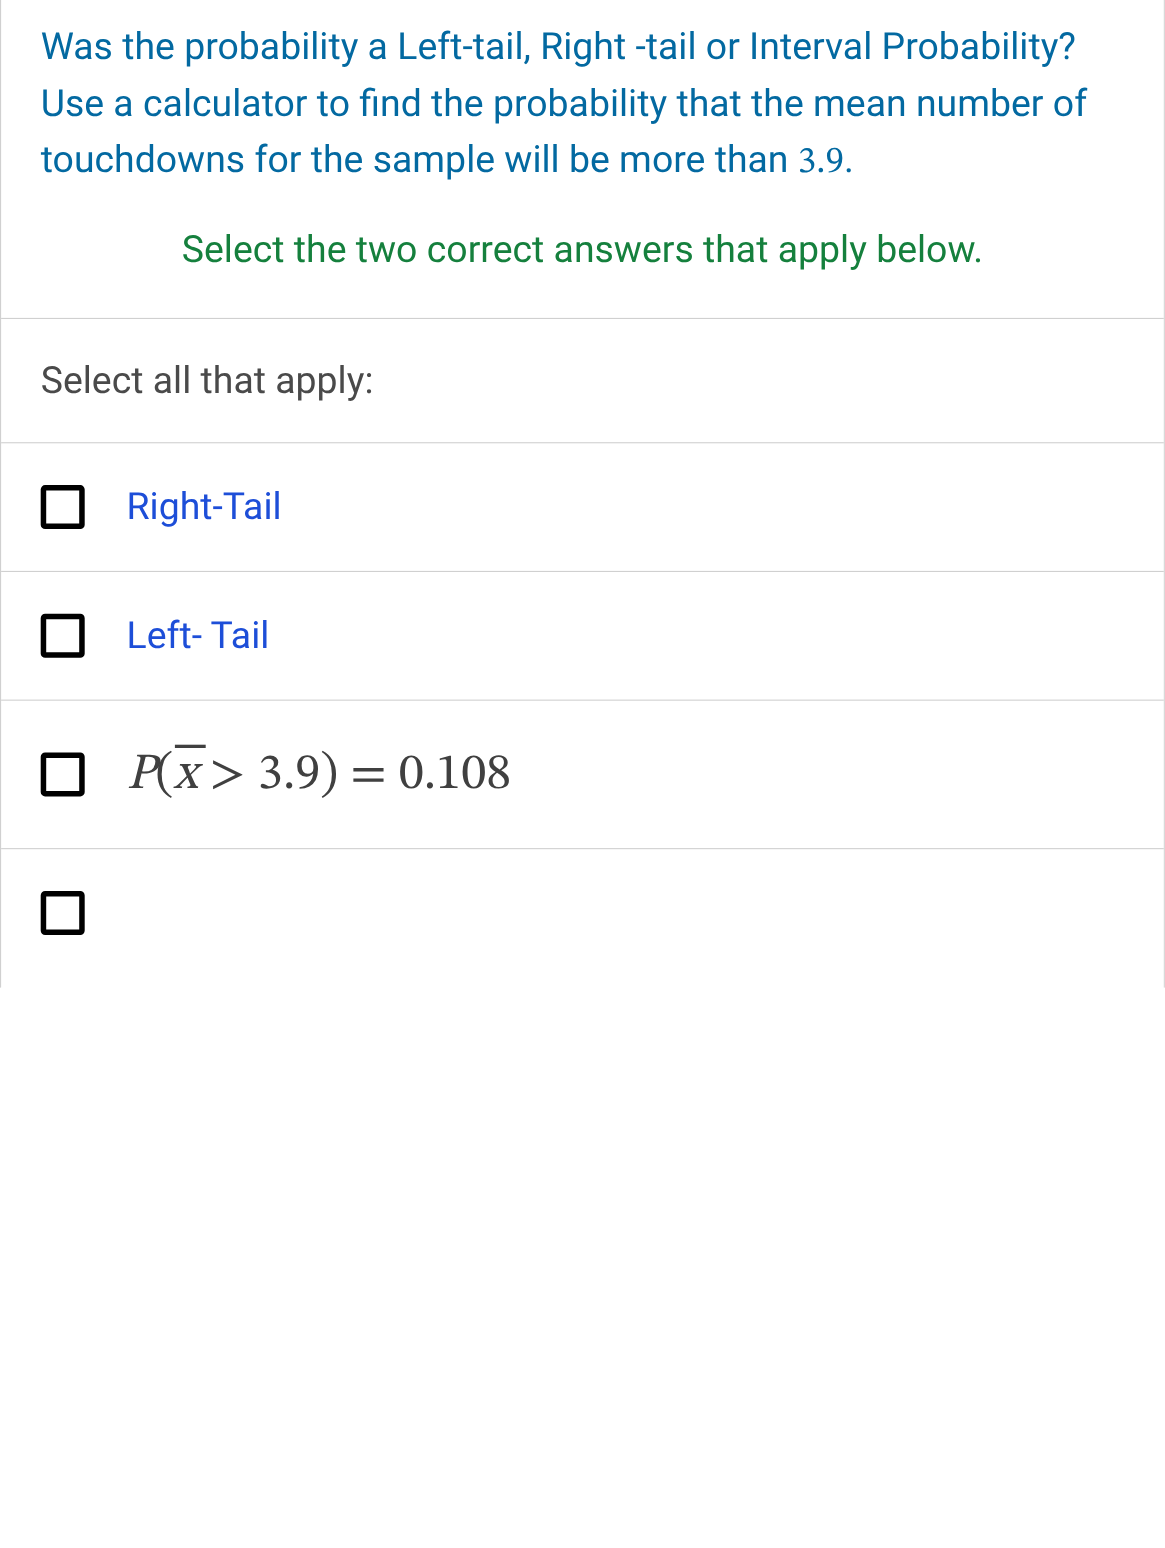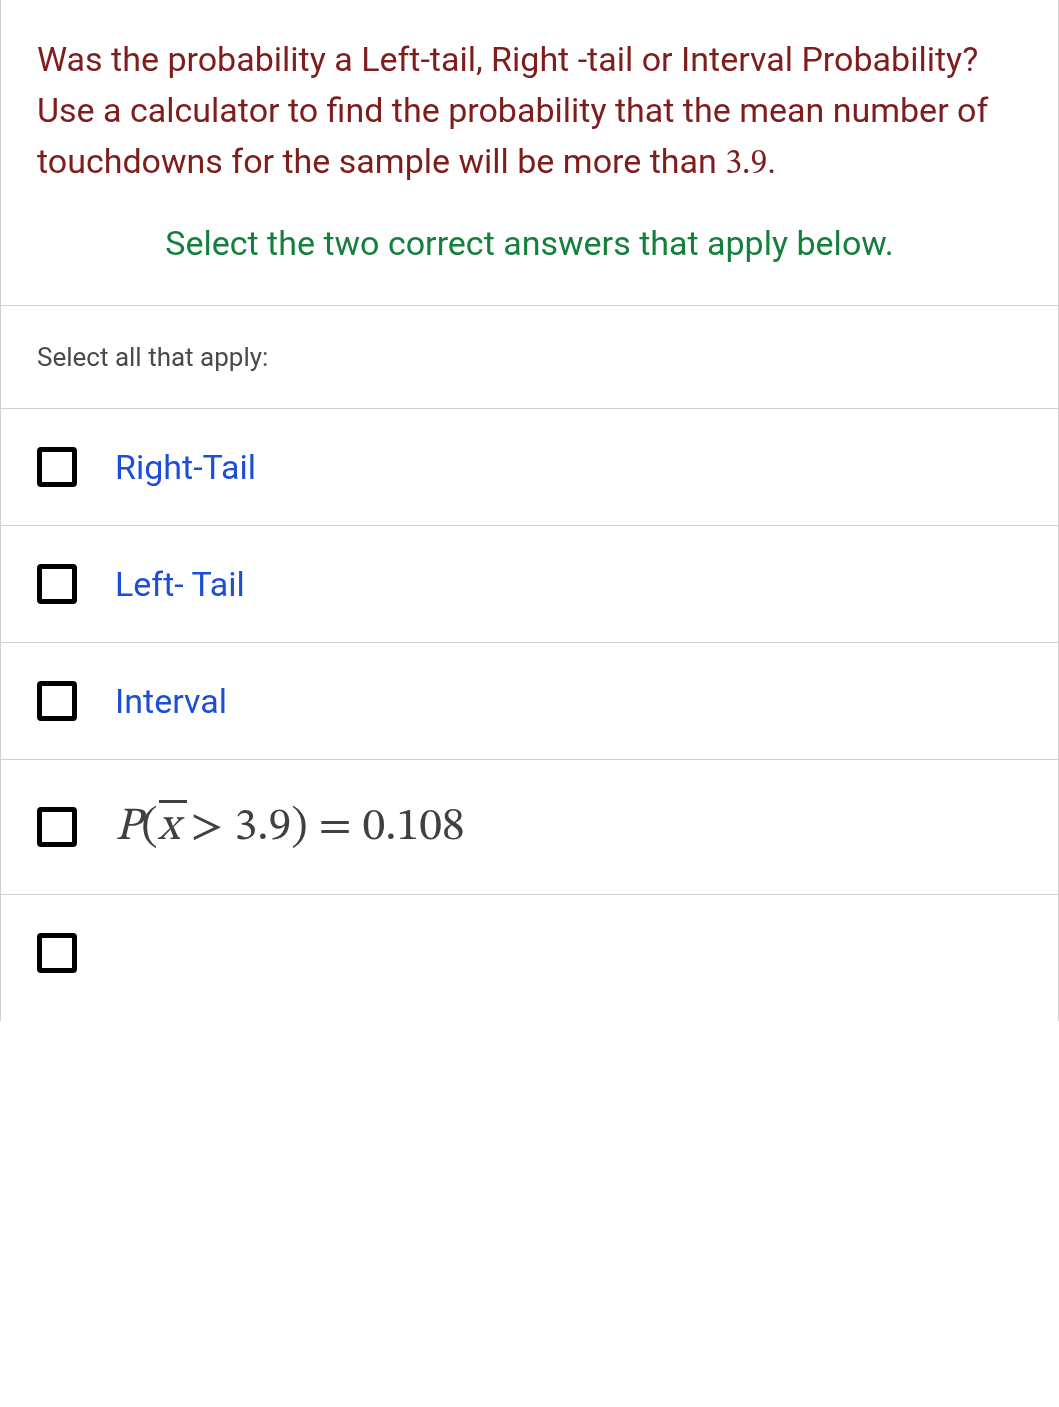--- a/index.html
+++ b/index.html
@@ -17,40 +17,39 @@
       border-left: 1px solid #d0d0d0;
       border-right: 1px solid #d0d0d0;
     }
     .question-block {
       padding: 18px 36px 36px 36px;
       border-bottom: 1px solid #d0d0d0;
     }
     .question-text {
       font-size: 34px;
       line-height: 1.5;
-      color: #7f1d1d;
+      color: #0369a1;
       font-weight: 400;
-      margin-top: 16px;
     }
     .math-inline {
       font-family: "Cambria Math", "STIX Two Math", "Latin Modern Math", Georgia, serif;
       font-weight: 400;
     }
     .instruction-text {
       font-size: 34px;
       line-height: 1.5;
       color: #15803d;
       margin-top: 28px;
       font-weight: 400;
       text-align: center;
     }
     .select-prompt {
       padding: 36px 36px;
       border-bottom: 1px solid #d0d0d0;
-      font-size: 26px;
+      font-size: 34px;
       color: #4a4a4a;
       font-weight: 400;
     }
     .option-row {
       display: flex;
       align-items: center;
       padding: 38px 36px;
       border-bottom: 1px solid #d0d0d0;
       cursor: pointer;
     }
@@ -112,24 +111,20 @@
   <div class="option-row">
     <div class="checkbox"></div>
     <span class="option-label">Right-Tail</span>
   </div>
 
   <div class="option-row">
     <div class="checkbox"></div>
     <span class="option-label">Left- Tail</span>
   </div>
 
-  <div class="option-row">
-    <div class="checkbox"></div>
-    <span class="option-label">Interval</span>
-  </div>
 
   <div class="option-row">
     <div class="checkbox"></div>
     <span class="math-label">
       <span class="italic">P</span>(<span class="xbar">x</span>&nbsp;<span>&gt;</span>&nbsp;<span>3.9</span>) = <span>0.108</span>
     </span>
   </div>
 
 
   <div class="option-row">

